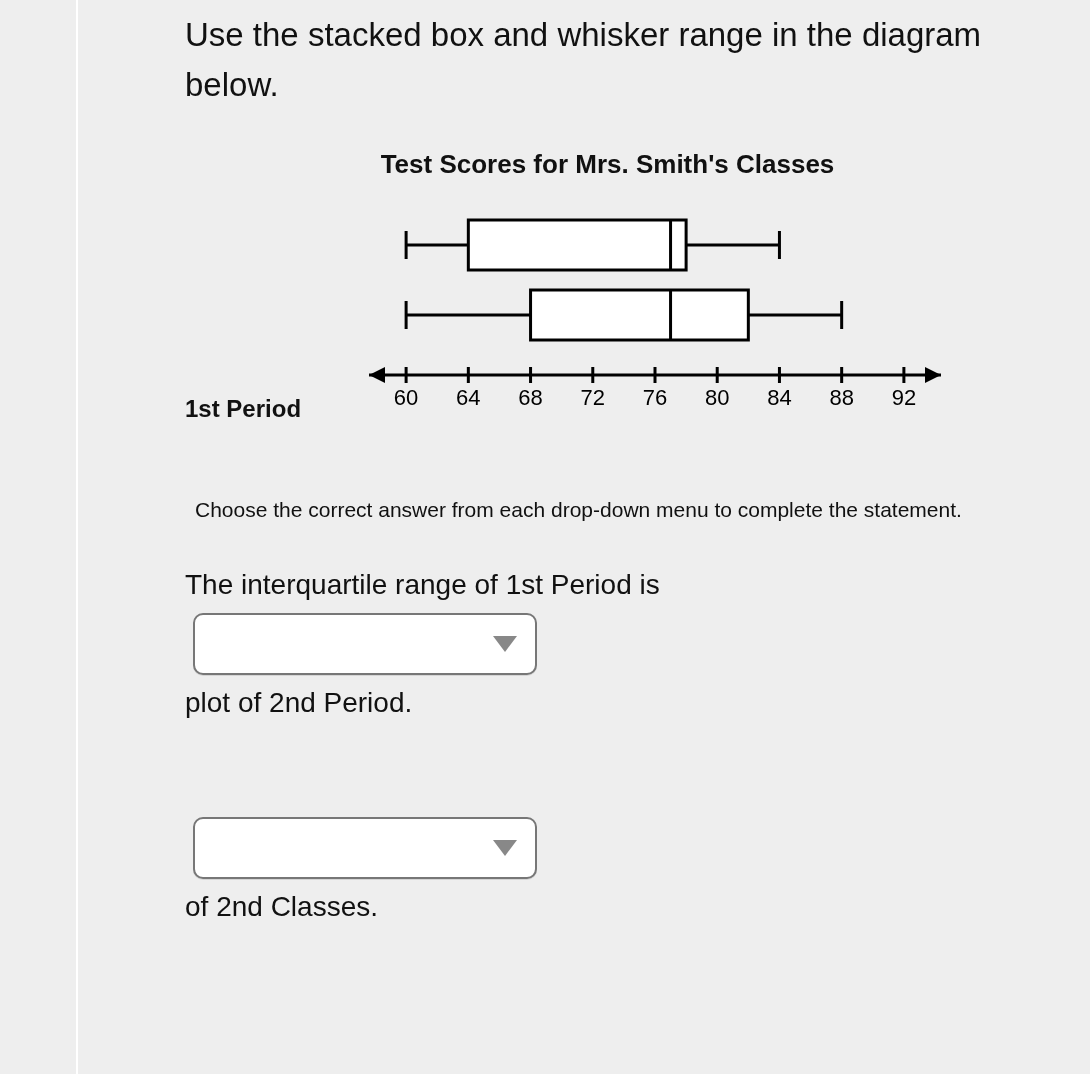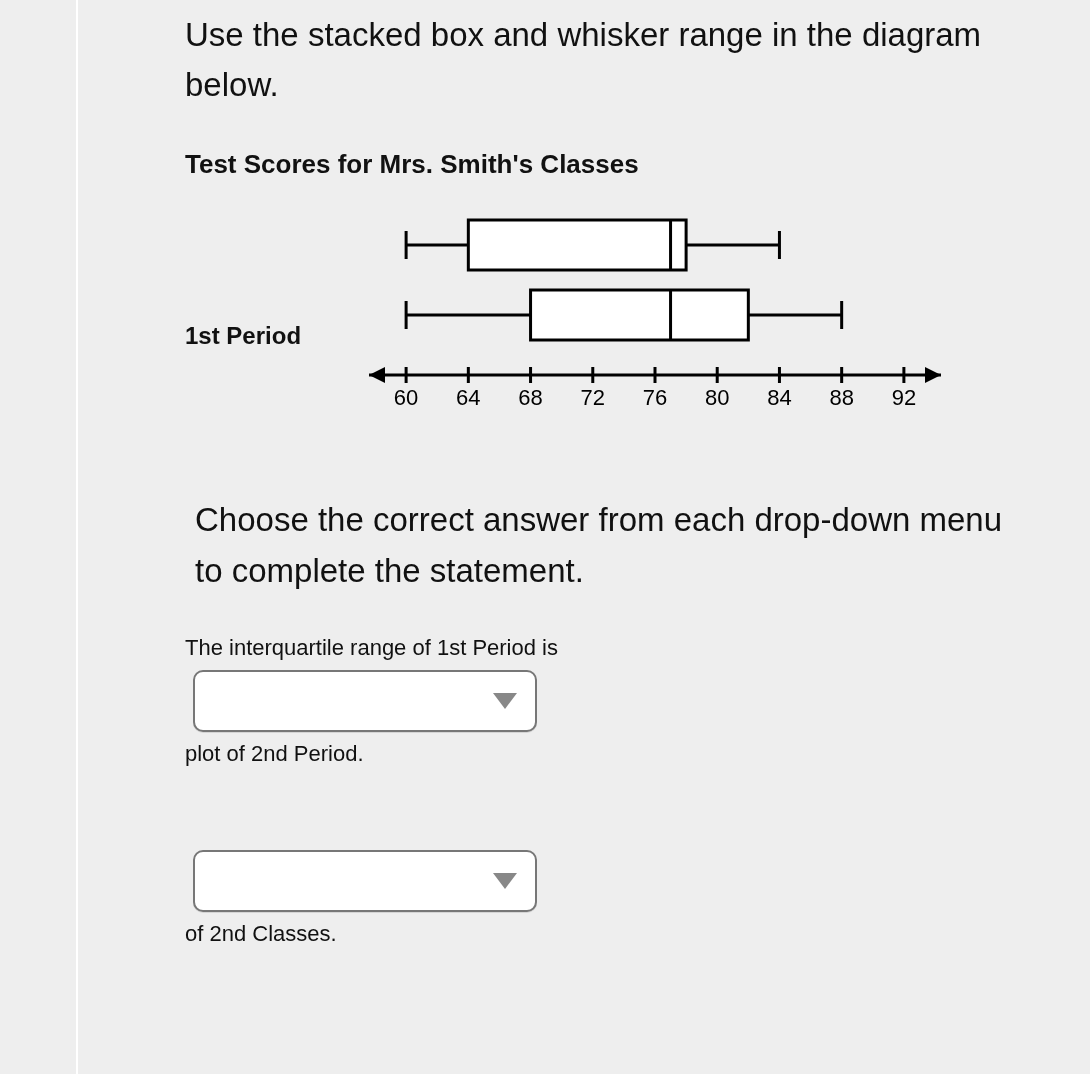--- a/index.html
+++ b/index.html
@@ -1,26 +1,26 @@
 <!DOCTYPE html>
 <html><head>
 <meta charset="utf-8">
 <style>
   html,body{margin:0;padding:0;background:#eeeeee;font-family:Arial,Helvetica,sans-serif;color:#111;}
   .page{width:1090px;min-height:1074px;background:#eeeeee;position:relative;box-sizing:border-box;}
   .sidebar-line{position:absolute;left:76px;top:0;width:2px;height:1074px;background:#ffffff;}
   .content{padding:10px 60px 40px 185px;}
   .instr{font-size:33px;line-height:1.5;margin-bottom:40px;}
-  .chart-title{font-size:26px;font-weight:bold;margin:0 0 30px 0;}
-  .chart-wrap{display:flex;align-items:center;margin-bottom:50px;}
+  .chart-title{font-size:26px;font-weight:bold;text-align:center;margin:0 0 30px 0;}
+  .chart-wrap{display:flex;align-items:flex-end;margin-bottom:50px;}
   .chart-labels{width:170px;font-size:24px;font-weight:bold;padding-top:18px;}
   .chart-labels div{height:70px;display:flex;align-items:center;}
   .svg-hold{flex:1;}
-  .prompt{font-size:33px;line-height:1.55;margin:20px 0 30px 10px;}
-  .stmt{font-size:22px;line-height:2.0;margin:0 0 30px 0;}
+  .prompt{font-size:21px;line-height:1.55;margin:20px 0 30px 10px;}
+  .stmt{font-size:28px;line-height:2.0;margin:0 0 30px 0;}
   .dd{display:inline-block;width:340px;height:58px;border:2px solid #777;border-radius:10px;background:#fff;vertical-align:middle;position:relative;margin:0 8px;box-shadow:0 1px 0 rgba(0,0,0,.1);}
   .dd .tri{position:absolute;right:18px;top:50%;transform:translateY(-50%);width:0;height:0;border-left:12px solid transparent;border-right:12px solid transparent;border-top:16px solid #888;}
 </style>
 </head>
 <body>
 
 <div class="page">
   <div class="sidebar-line"></div>
   <div class="content">
 

